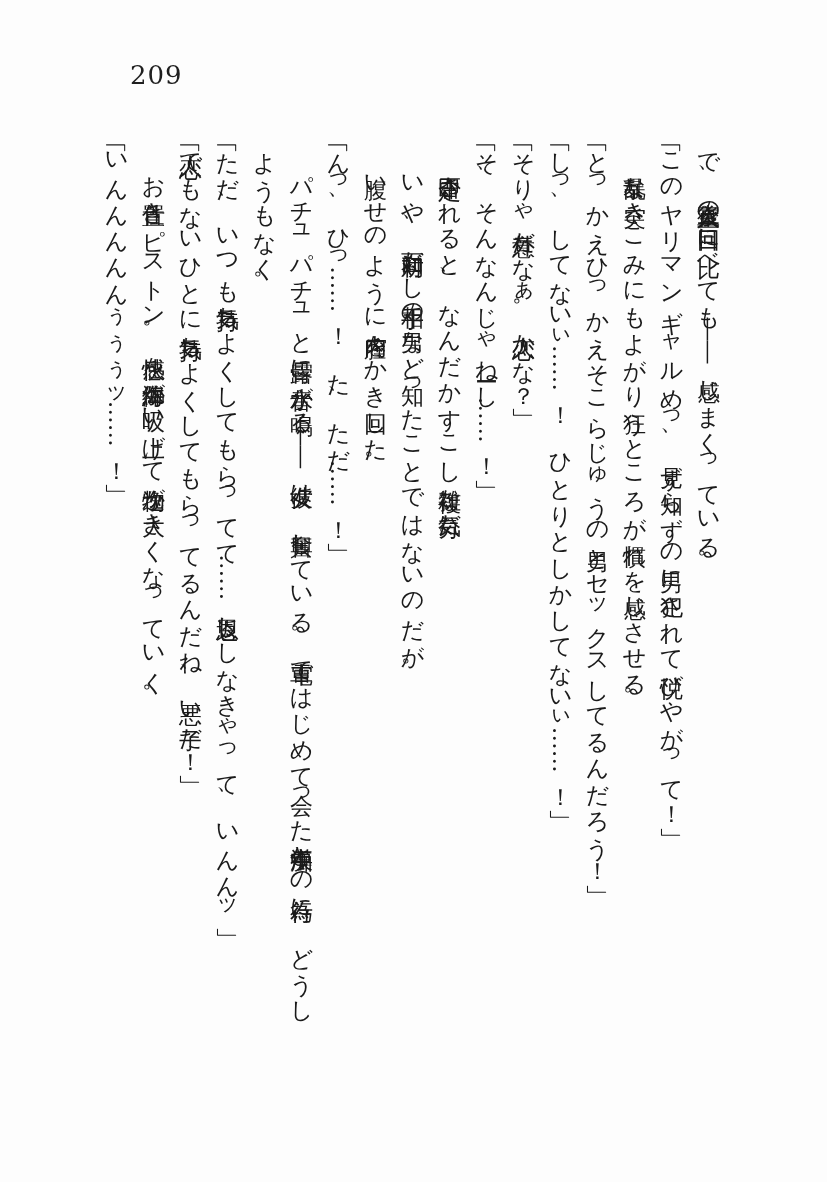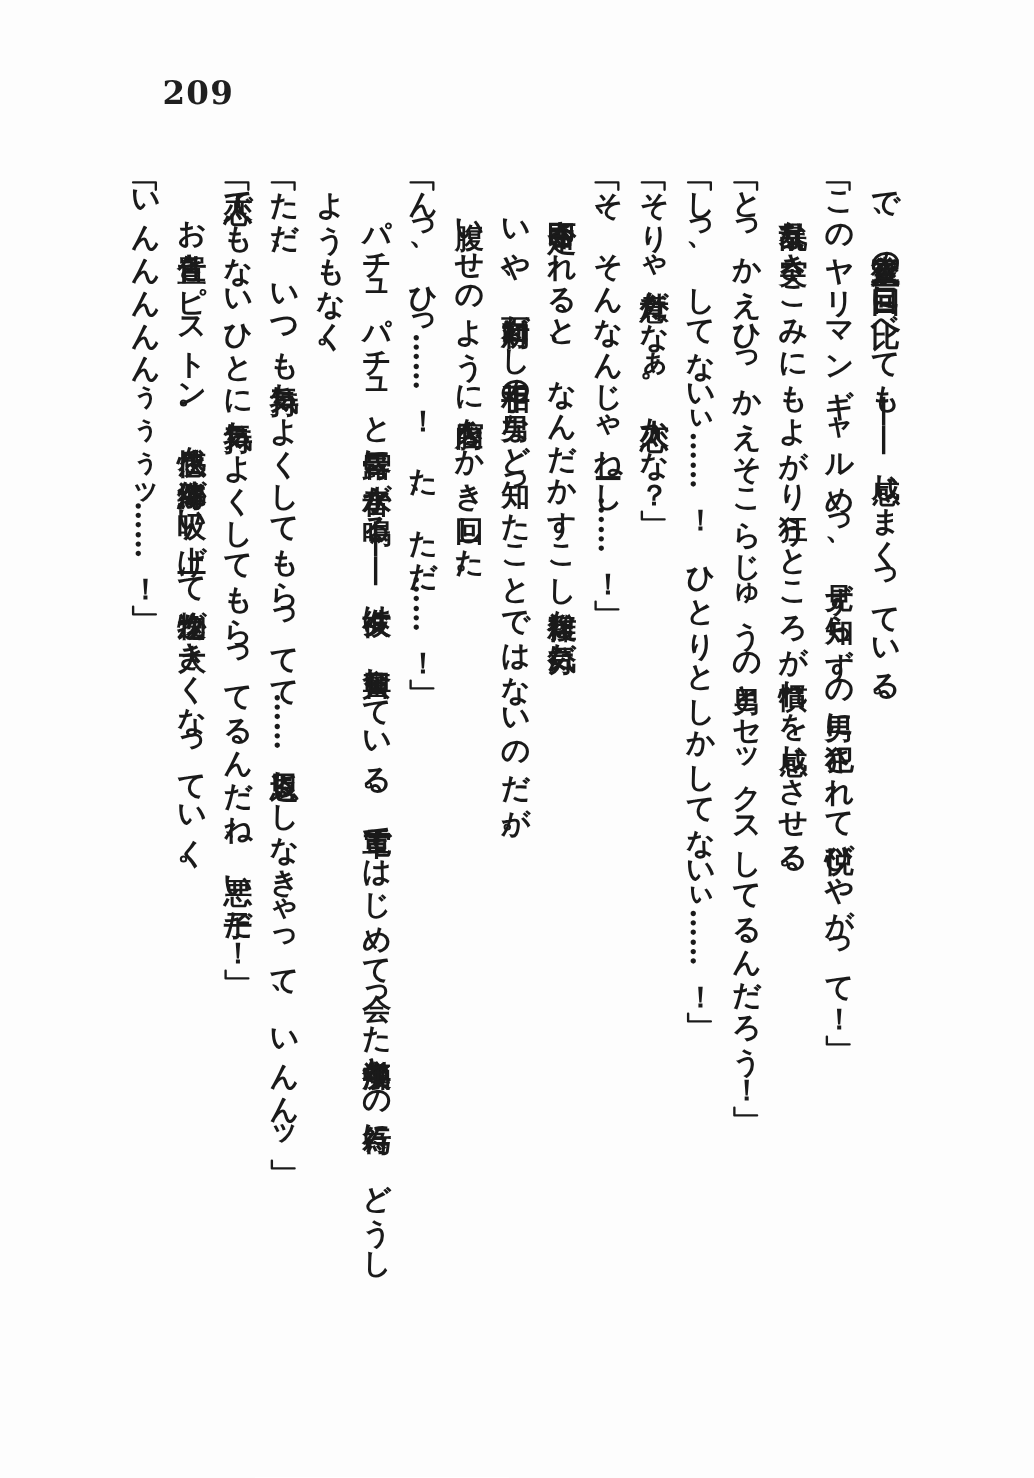--- a/index.html
+++ b/index.html
@@ -7,21 +7,20 @@
     padding: 0;
     background: #ffffff;
   }
   .book-page {
     position: relative;
     width: 827px;
     height: 1182px;
     background: #fdfdfd;
     overflow: hidden;
     font-family: "DejaVu Serif", serif;
-    font-weight: bold;
   }
   .page-number {
     position: absolute;
     top: 60px;
     left: 130px;
     font-size: 26px;
     color: #1f1f1f;
     letter-spacing: 1px;
     font-family: "DejaVu Serif", serif;
   }

